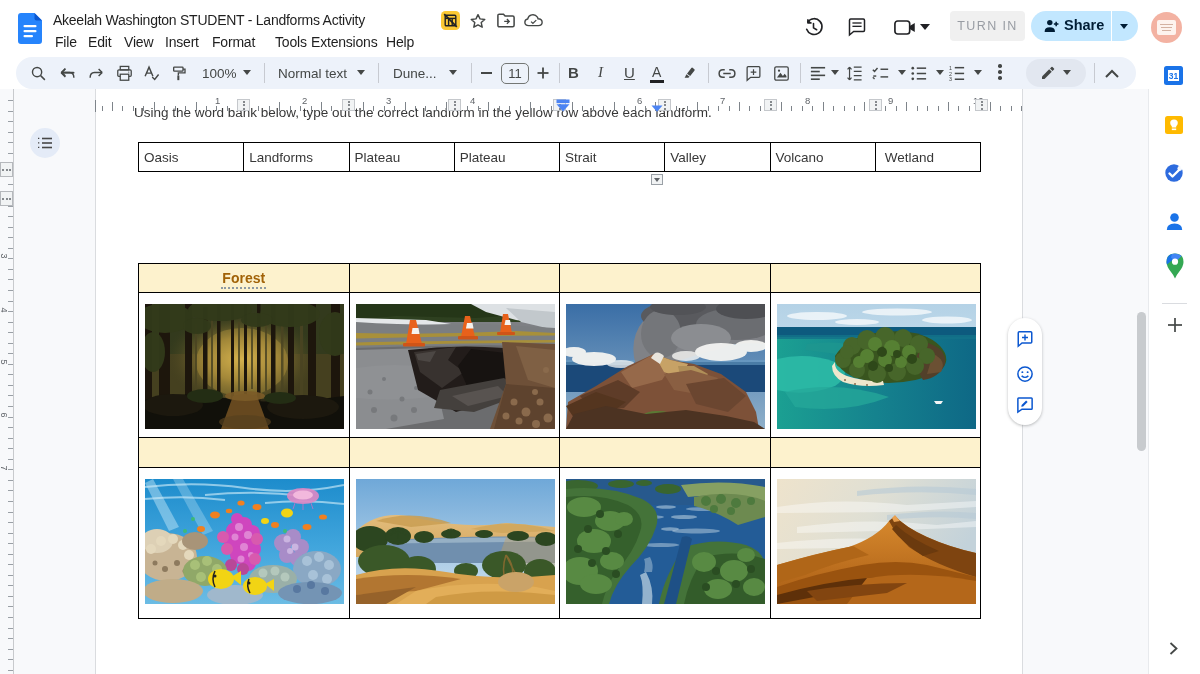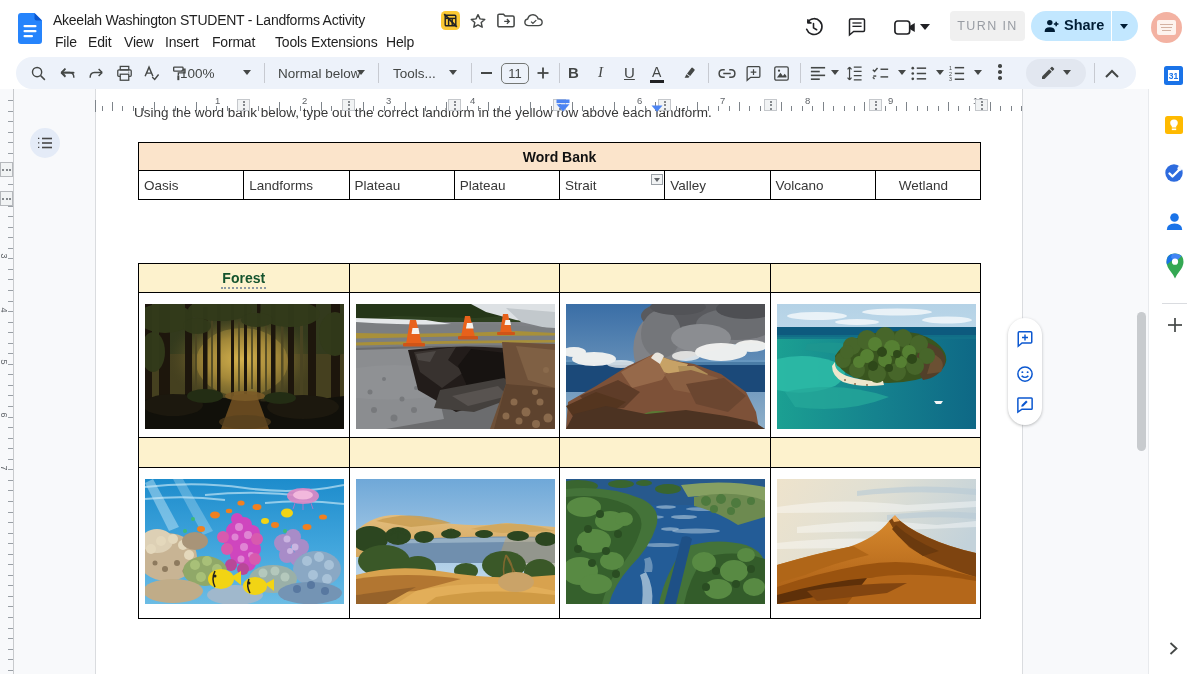--- a/index.html
+++ b/index.html
@@ -126,29 +126,29 @@
   <path d="M3 16 L8.5 3 L14 16 M5 11.5 L12 11.5"></path>
   <path d="M13 17 L16.5 20.5 L22 13.5"></path>
 </svg>
 
 <svg class="abs" style="left:171px;top:65px;" width="16" height="17" viewBox="0 0 24 24" fill="none" stroke="#444746" stroke-width="2">
   <rect x="4" y="2.5" width="14" height="6" rx="1"></rect>
   <path d="M18 5.5 L21 5.5 L21 11 L11 11 L11 15"></path>
   <rect x="9.5" y="15" width="3" height="7" fill="#444746" stroke="none"></rect>
 </svg>
 
-<div class="abs" style="left:180px;top:66px;font-size:13.5px;color:#444746;">100%</div>
+<div class="abs" style="left:202px;top:66px;font-size:13.5px;color:#444746;">100%</div>
 <div class="abs" style="left:243px;top:70px;width:0;height:0;border-left:4.5px solid transparent;border-right:4.5px solid transparent;border-top:5px solid #444746;"></div>
 <div class="abs" style="left:264px;top:63px;width:1px;height:20px;background:#c7cad1;"></div>
 
-<div class="abs" style="left:278px;top:66px;font-size:13.5px;color:#444746;">Normal below</div>
+<div class="abs" style="left:278px;top:66px;font-size:13.5px;color:#444746;">Normal text</div>
 <div class="abs" style="left:357px;top:70px;width:0;height:0;border-left:4.5px solid transparent;border-right:4.5px solid transparent;border-top:5px solid #444746;"></div>
 <div class="abs" style="left:378px;top:63px;width:1px;height:20px;background:#c7cad1;"></div>
 
-<div class="abs" style="left:393px;top:66px;font-size:13.5px;color:#444746;">Tools...</div>
+<div class="abs" style="left:393px;top:66px;font-size:13.5px;color:#444746;">Dune...</div>
 <div class="abs" style="left:449px;top:70px;width:0;height:0;border-left:4.5px solid transparent;border-right:4.5px solid transparent;border-top:5px solid #444746;"></div>
 <div class="abs" style="left:471px;top:63px;width:1px;height:20px;background:#c7cad1;"></div>
 
 <div class="abs" style="left:481px;top:72px;width:11px;height:1.8px;background:#444746;"></div>
 <div class="abs" style="left:501px;top:63px;width:28px;height:21px;border:1px solid #747775;border-radius:5px;font-size:13px;color:#444746;text-align:center;line-height:19px;">11</div>
 <svg class="abs" style="left:537px;top:67px;" width="12" height="12" viewBox="0 0 12 12" stroke="#444746" stroke-width="1.8">
     <line x1="6" y1="0.5" x2="6" y2="11.5"></line>
     <line x1="0.5" y1="6" x2="11.5" y2="6"></line>
   </svg>
 <div class="abs" style="left:559px;top:63px;width:1px;height:20px;background:#c7cad1;"></div>
@@ -244,43 +244,40 @@
   </svg>
 
 <div class="abs" style="left:0;top:89px;width:1148px;height:585px;background:#f8f9fb;"></div>
 
 <div class="abs" style="left:95px;top:89px;width:928px;height:585px;background:#ffffff;border-left:1px solid #dadcdf;border-right:1px solid #dadcdf;"></div>
 
 <div class="abs" style="left:134px;top:105px;font-size:13.5px;color:#373737;">Using the word bank below, type out the correct landform in the yellow row above each landform.</div>
 
 <table class="abs" style="left:138px;top:142px;border-collapse:collapse;table-layout:fixed;width:843px;font-size:13.5px;color:#373737;">
   <tbody>
-      <tr style="height:28px;">
-        <td colspan="8" style="border:1.5px solid #000;background:#fbe4cb;text-align:center;font-weight:bold;font-size:14px;color:#111;">Word Bank</td>
-      </tr>
   <tr style="height:29px;">
     <td style="border:1.5px solid #000;padding-left:5px;">Oasis</td>
     <td style="border:1.5px solid #000;padding-left:5px;">Landforms</td>
     <td style="border:1.5px solid #000;padding-left:5px;">Plateau</td>
     <td style="border:1.5px solid #000;padding-left:5px;">Plateau</td>
     <td style="border:1.5px solid #000;padding-left:5px;">Strait</td>
     <td style="border:1.5px solid #000;padding-left:5px;margin-left:18px;">Valley</td>
     <td style="border:1.5px solid #000;padding-left:5px;">Volcano</td>
-    <td style="border:1.5px solid #000;padding-left:23px;margin-left:13px;">Wetland</td>
+    <td style="border:1.5px solid #000;padding-left:9px;margin-left:13px;">Wetland</td>
   </tr>
 </tbody>
   </table>
 
 <div class="abs" style="left:651px;top:174px;width:12px;height:11px;background:#f1f3f4;border:1px solid #9aa0a6;"></div>
 <div class="abs" style="left:653.5px;top:178px;width:0;height:0;border-left:3.5px solid transparent;border-right:3.5px solid transparent;border-top:4px solid #5f6368;"></div>
 
 <table class="abs" style="left:138px;top:263px;border-collapse:collapse;table-layout:fixed;width:843px;">
   <tbody>
       <tr style="height:29px;">
-    <td style="border:1.5px solid #000;background:#fdf2cd;text-align:center;"><span style="font-weight:bold;font-size:14px;color:#14532d;border-bottom:2px dotted #8e9aa3;padding:0 1px 1px;text-align:center;">Forest</span></td>
+    <td style="border:1.5px solid #000;background:#fdf2cd;text-align:center;"><span style="font-weight:bold;font-size:14px;color:#a16207;border-bottom:2px dotted #8e9aa3;padding:0 1px 1px;text-align:center;">Forest</span></td>
     <td style="border:1.5px solid #000;background:#fdf2cd;"></td>
     <td style="border:1.5px solid #000;background:#fdf2cd;"></td>
     <td style="border:1.5px solid #000;background:#fdf2cd;"></td>
   </tr>
   <tr style="height:145px;">
     <td style="border:1.5px solid #000;vertical-align:top;padding:11px 0 0 6px;" id="img1">
 <svg width="199" height="125" viewBox="0 0 199 125">
 <defs>
 <radialGradient id="fglow" cx="0.5" cy="0.5" r="0.5">
   <stop offset="0" stop-color="#e0bc55"></stop>

